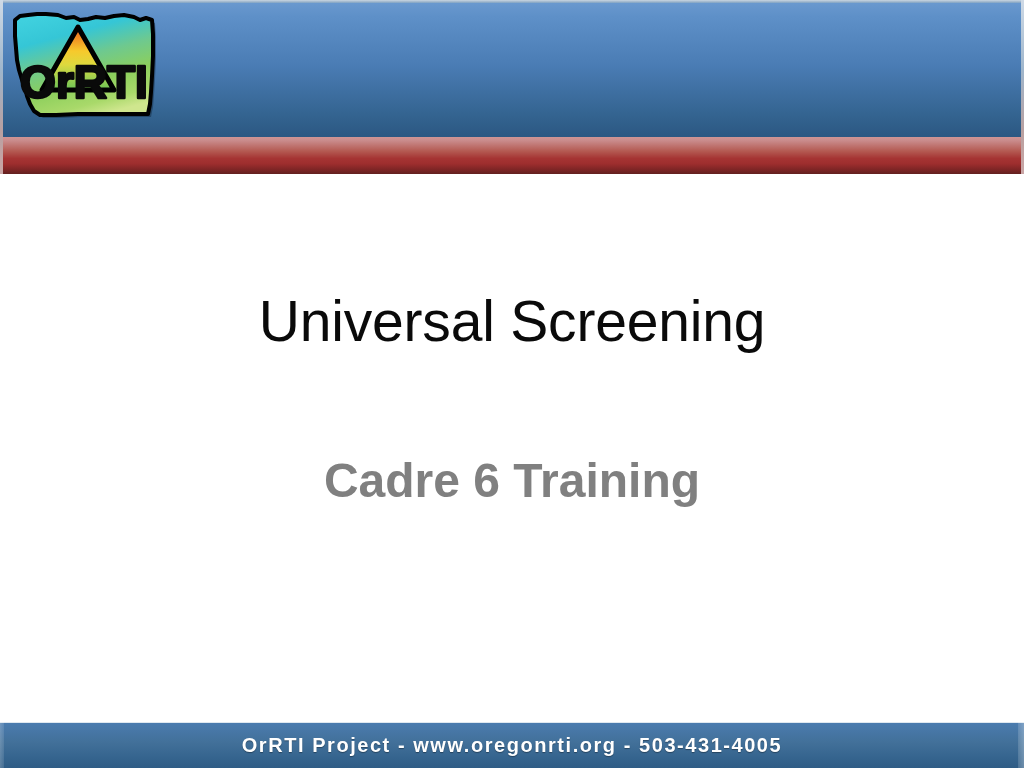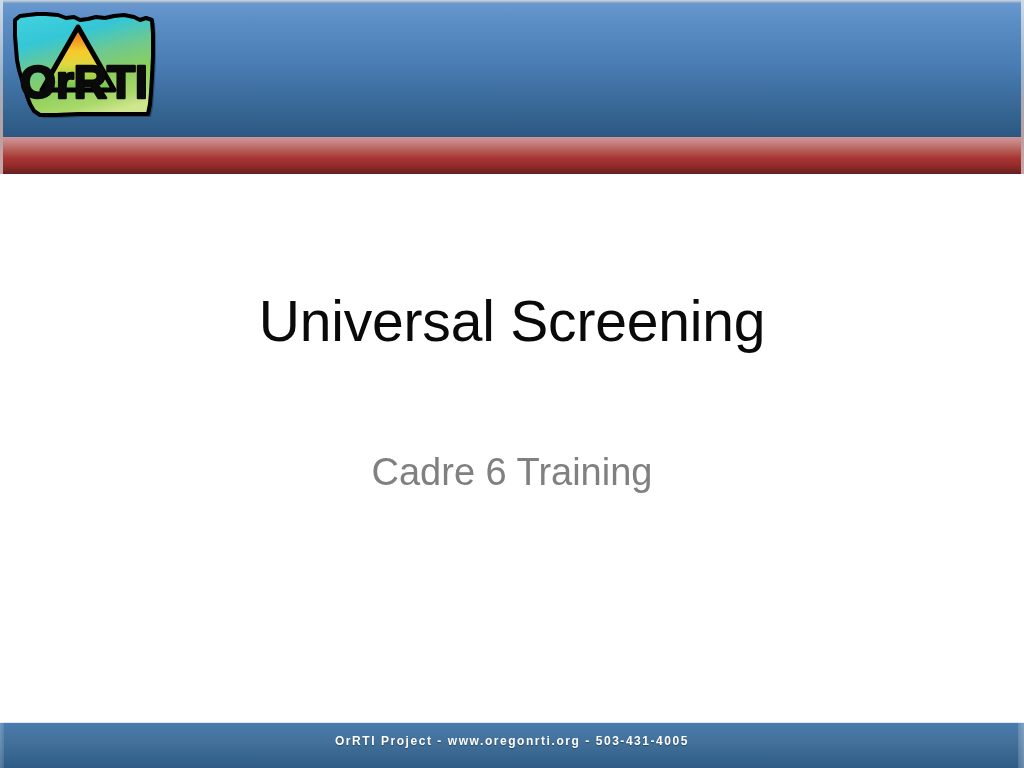--- a/index.html
+++ b/index.html
@@ -108,22 +108,22 @@
     white-space: nowrap;
   }
   .subtitle-block {
     position: absolute;
     left: 0;
     top: 266px;
     width: 1024px;
     text-align: center;
   }
   .subtitle-line {
-    font-size: 38px;
-    font-weight: 400;
+    font-size: 48px;
+    font-weight: 700;
     color: #808080;
     line-height: 1.72;
     white-space: nowrap;
   }
 
   
   .footer-band {
     position: absolute;
     left: 0;
     top: 722px;
@@ -154,21 +154,21 @@
     width: 4px;
     height: 46px;
     background: linear-gradient(to left, rgba(255,255,255,0.10), rgba(255,255,255,0.22));
   }
   .footer-text {
     position: absolute;
     left: 0;
     top: 734px;
     width: 1024px;
     text-align: center;
-    font-size: 12px;
+    font-size: 20px;
     font-weight: bold;
     color: #ffffff;
     letter-spacing: 1.55px;
     white-space: nowrap;
     text-shadow: 0 1px 1px rgba(0,0,0,0.35);
   }
 </style>
 </head>
 <body>
 

